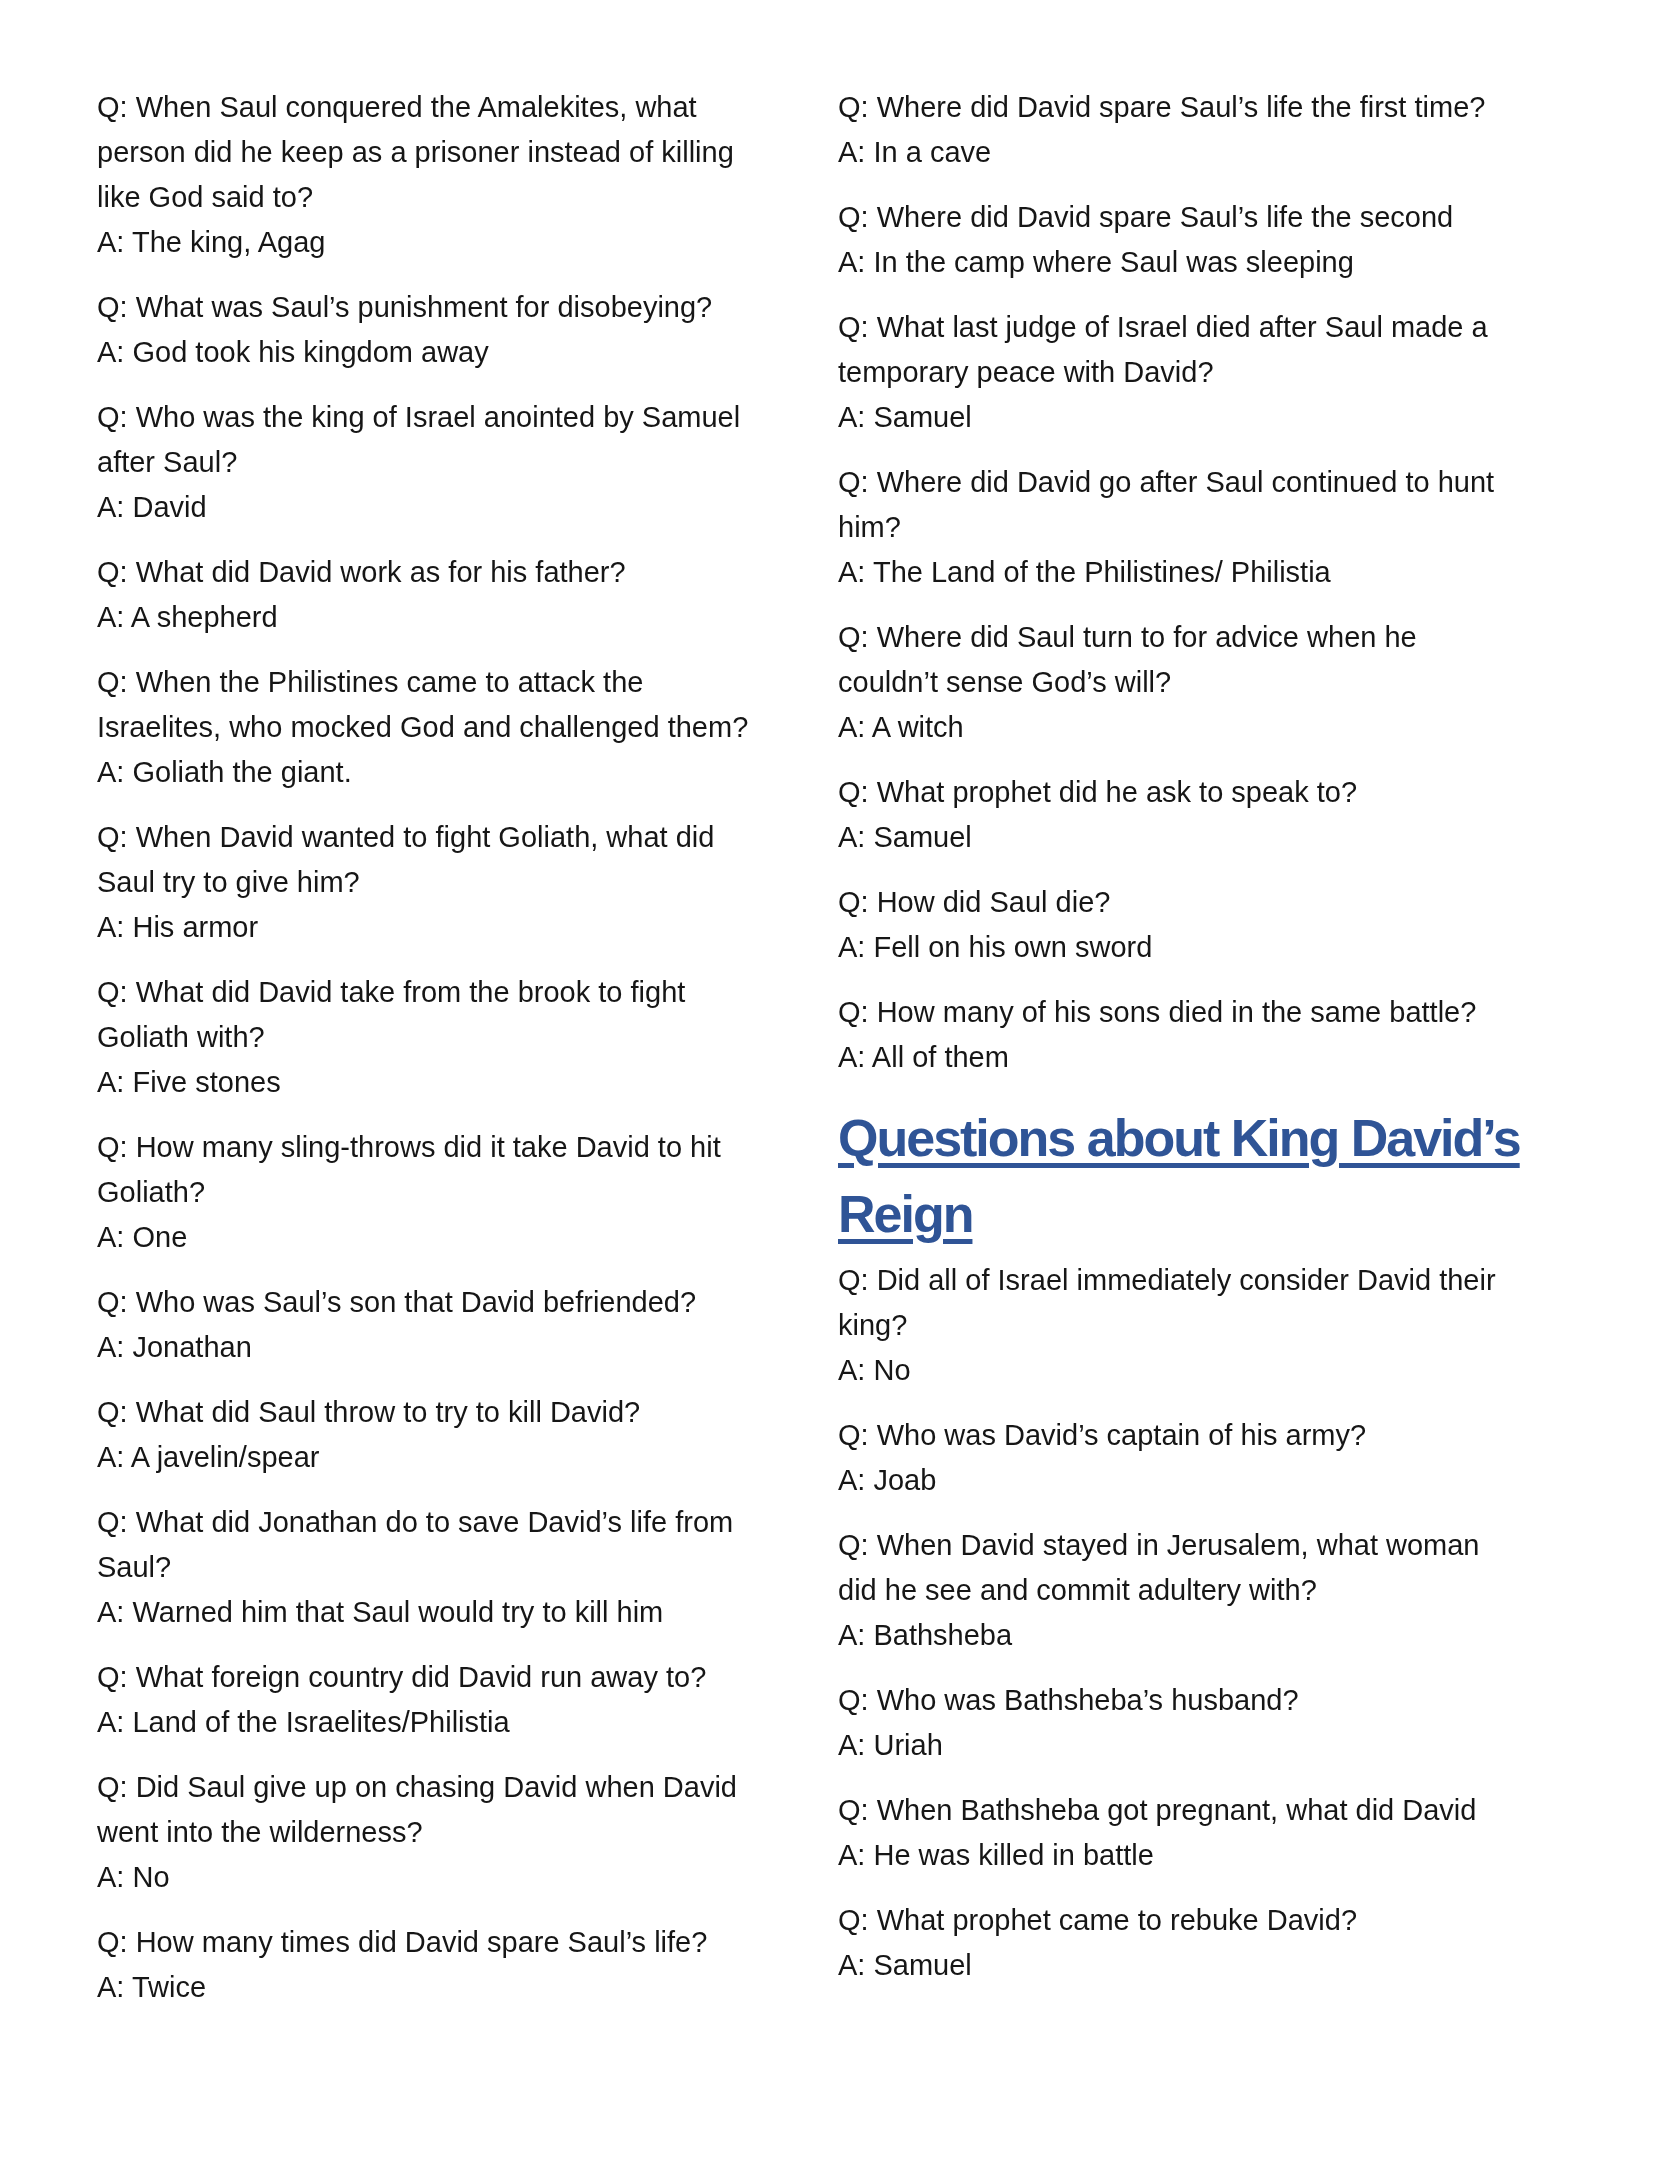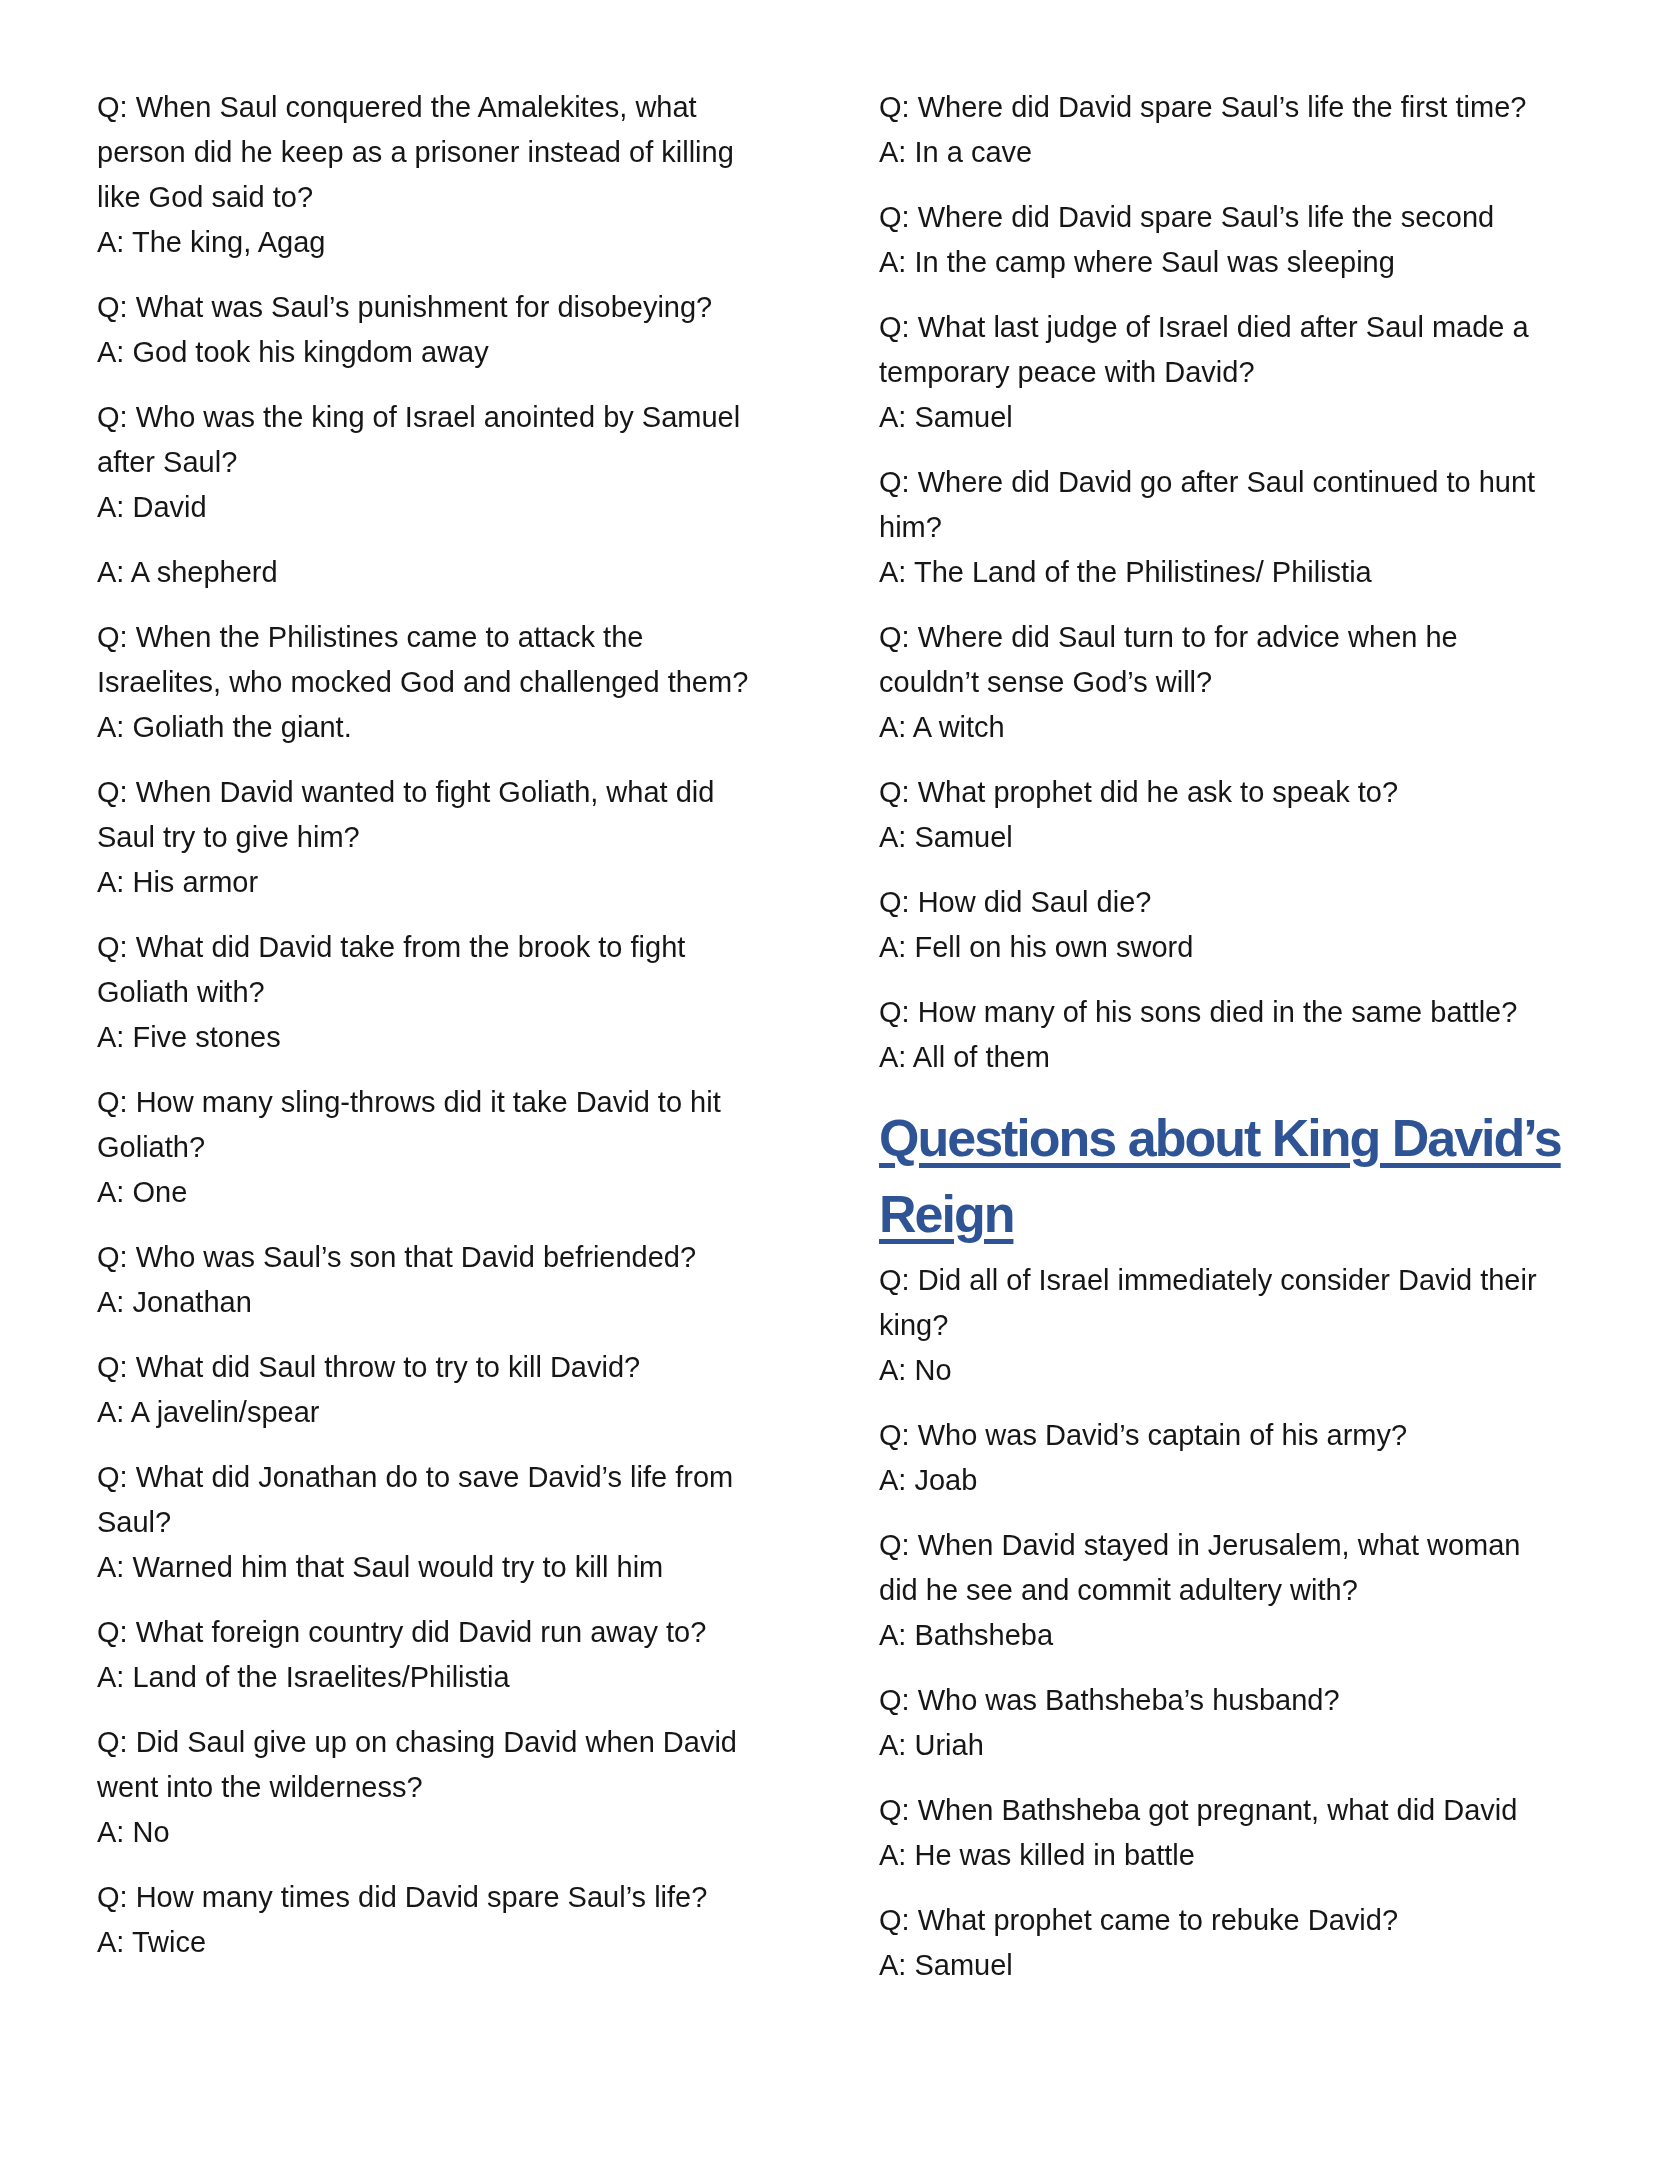--- a/index.html
+++ b/index.html
@@ -14,21 +14,21 @@
     background: #ffffff;
     font-family: "Liberation Sans", sans-serif;
     color: #161616;
     overflow: hidden;
   }
   .columns {
     position: absolute;
     left: 97px;
     top: 85px;
     display: flex;
-    gap: 104px;
+    gap: 63px;
   }
   .column {
     display: block;
   }
   .col-left  { width: 678px; }
   .col-right { width: 742px; }
   .qa {
     margin: 0 0 20px 0;
     font-size: 29px;
     line-height: 45px;
@@ -68,20 +68,21 @@
         <p class="qa">
           <span class="line">Q: What was Saul’s punishment for disobeying?</span>
           <span class="line">A: God took his kingdom away</span>
         </p>
         <p class="qa">
           <span class="line">Q: Who was the king of Israel anointed by Samuel</span>
           <span class="line">after Saul?</span>
           <span class="line">A: David</span>
         </p>
         <p class="qa">
+          <span class="line">Q: What did David work as for his father?</span>
           <span class="line">A: A shepherd</span>
         </p>
         <p class="qa">
           <span class="line">Q: When the Philistines came to attack the</span>
           <span class="line">Israelites, who mocked God and challenged them?</span>
           <span class="line">A: Goliath the giant.</span>
         </p>
         <p class="qa">
           <span class="line">Q: When David wanted to fight Goliath, what did</span>
           <span class="line">Saul try to give him?</span>

